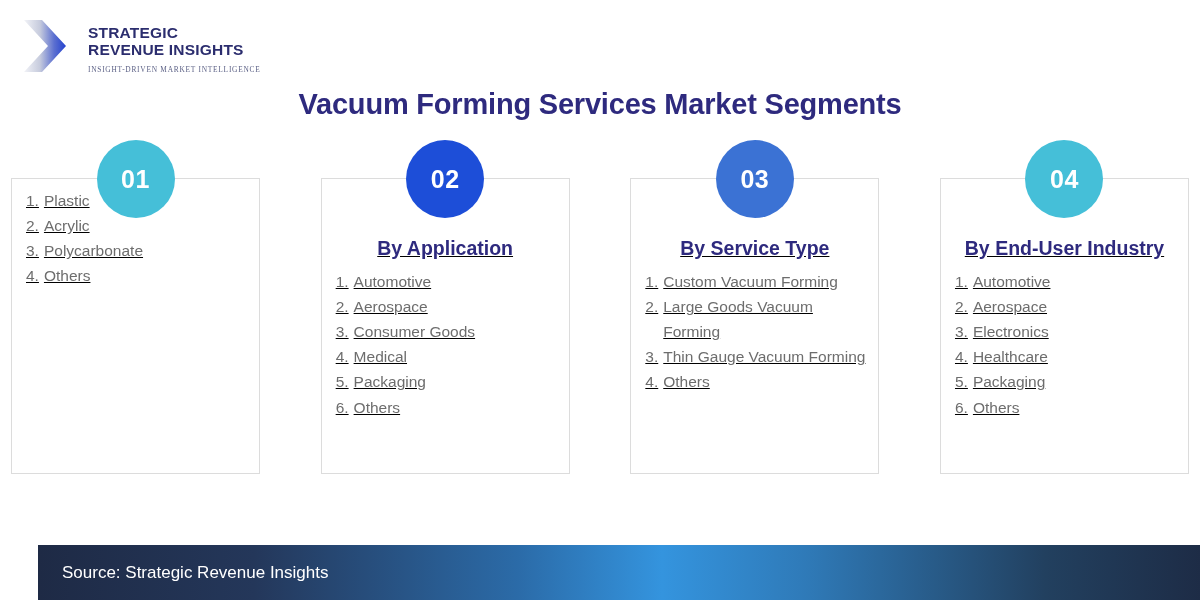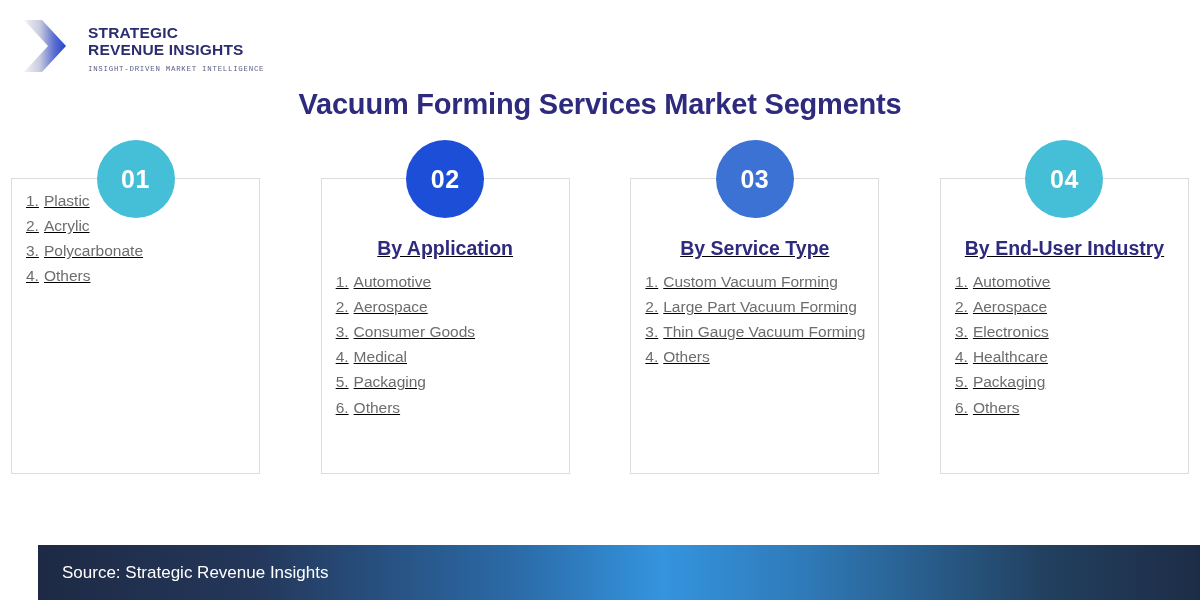--- a/index.html
+++ b/index.html
@@ -41,21 +41,21 @@
     letter-spacing: 0.2px;
     color: #2b2d6e;
     line-height: 1.12;
     font-family: "Liberation Sans", sans-serif;
   }
   .logo-tagline {
     margin-top: 6px;
     font-size: 7.4px;
     letter-spacing: 0.75px;
     color: #5c6186;
-    font-family: Liberation Mono, monospace;
+    font-family: Liberation Serif, serif;
     white-space: nowrap;
   }
 
   
   .page-title {
     position: absolute;
     left: 0;
     top: 88px;
     width: 1200px;
     text-align: center;
@@ -236,21 +236,21 @@
   <div class="card">
     <div class="card-badge" style="background: rgb(59, 114, 212);">03</div>
     <div class="card-heading">By Service Type</div>
     <ul class="card-list">
       <li>
           <span class="li-num">1.</span>
           <span class="li-text">Custom Vacuum Forming</span>
         </li>
       <li>
           <span class="li-num">2.</span>
-          <span class="li-text">Large Part Vacuum Forming</span>
+          <span class="li-text">Large Goods Vacuum Forming</span>
         </li>
       <li>
           <span class="li-num">3.</span>
           <span class="li-text">Thin Gauge Vacuum Forming</span>
         </li>
       <li>
           <span class="li-num">4.</span>
           <span class="li-text">Others</span>
         </li>
     </ul>

